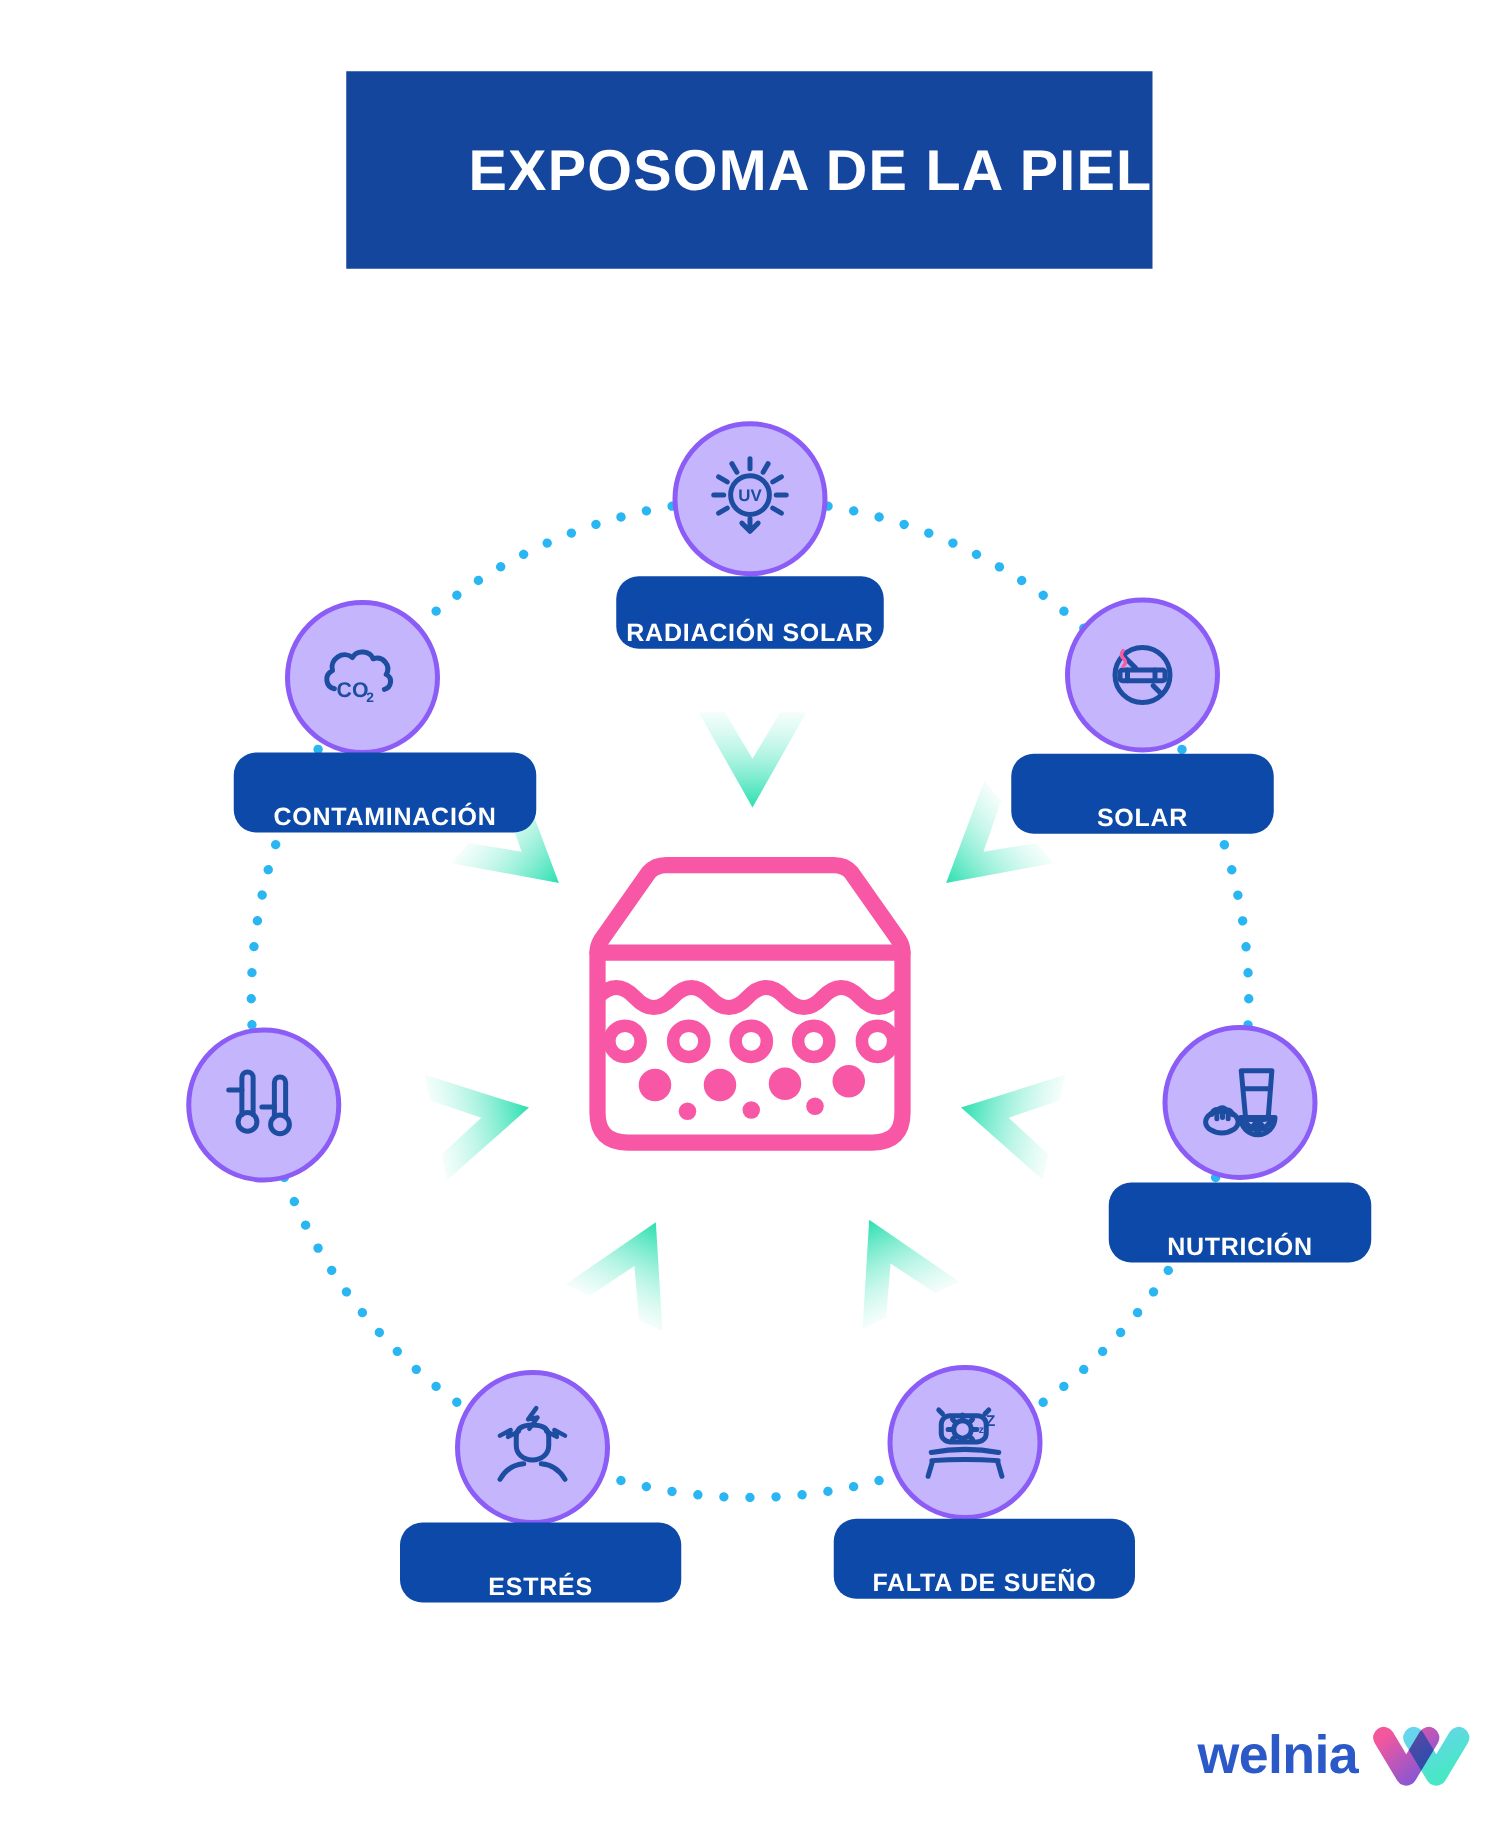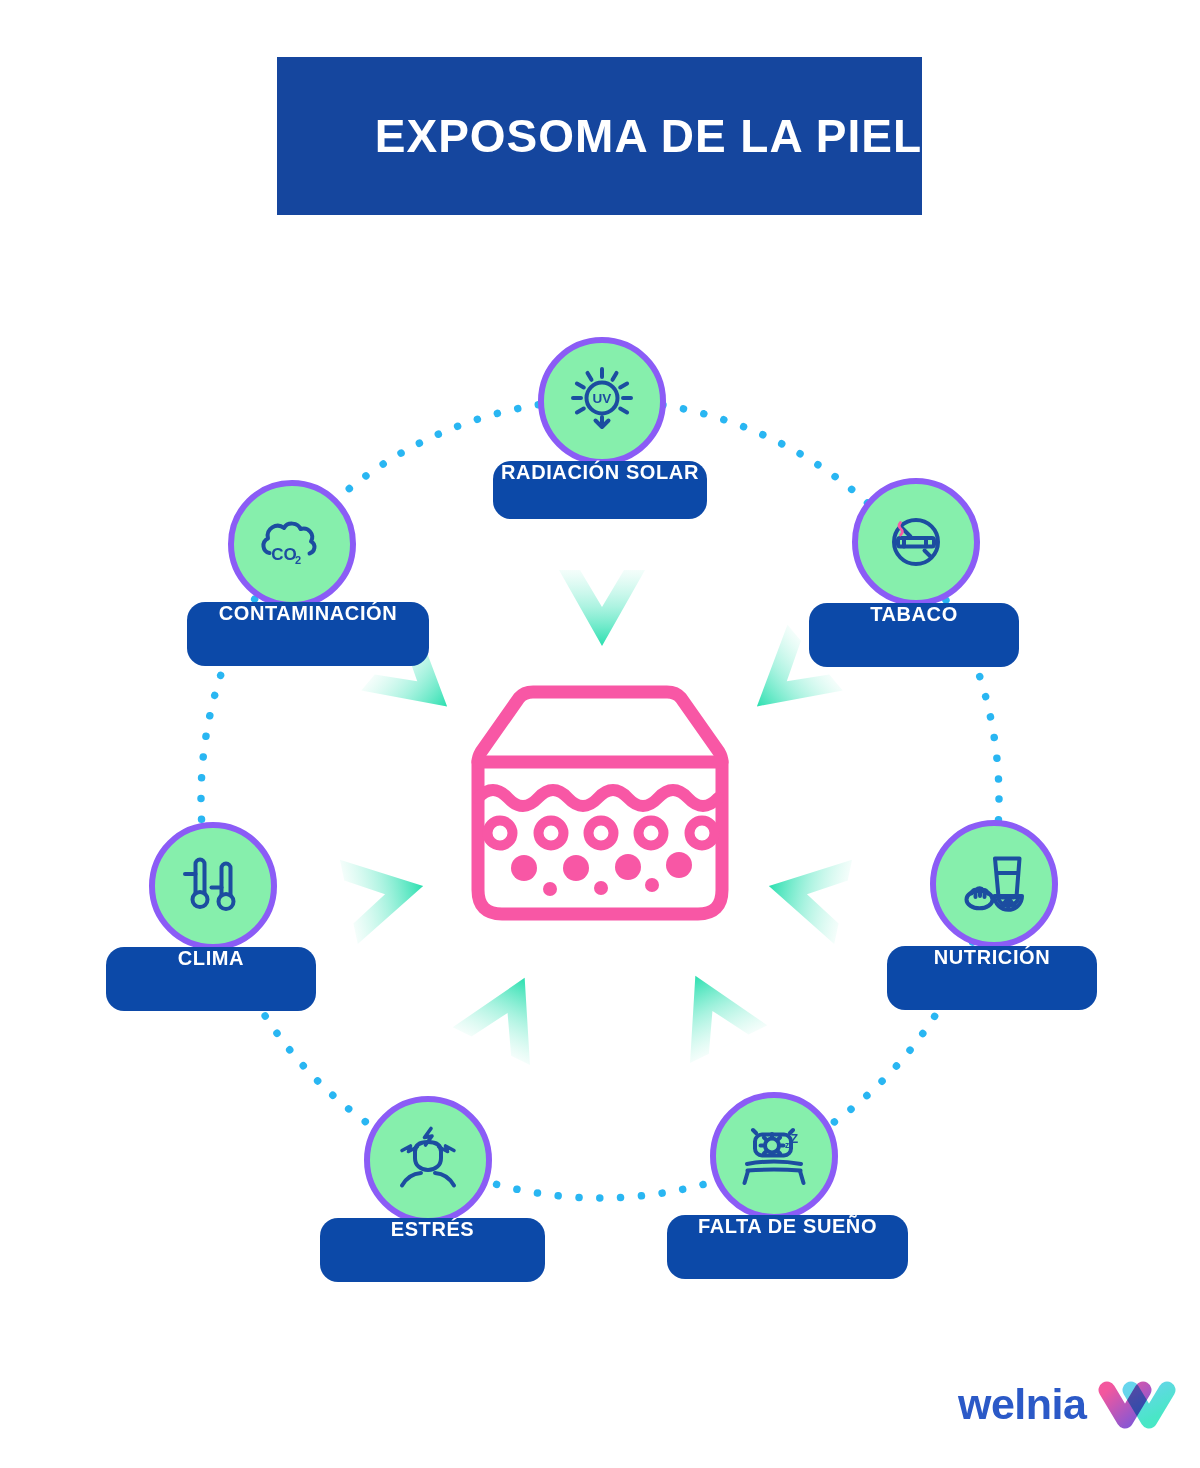--- a/index.html
+++ b/index.html
@@ -9,27 +9,27 @@
   }
   .banner{
     position:absolute;left:277px;top:57px;width:645px;height:158px;
     background:#15469E;display:flex;align-items:center;justify-content:flex-end;
   }
   .banner h1{
     margin:0;color:#ffffff;font-size:46px;font-weight:bold;letter-spacing:1px;
   }
   .bg{position:absolute;left:0;top:0;width:1200px;height:1468px;}
   .circle{
-    position:absolute;width:116px;height:116px;border:6px solid #8b5cf6;border-radius:50%;
-    background:#86efac;display:flex;align-items:center;justify-content:center;
+    position:absolute;width:116px;height:116px;border:4px solid #8b5cf6;border-radius:50%;
+    background:#c4b5fd;display:flex;align-items:center;justify-content:center;
   }
   .circle svg{width:76px;height:76px;}
   .flabel{
     position:absolute;background:#0C49A8;border-radius:18px;
-    display:flex;align-items:flex-start;justify-content:center;
+    display:flex;align-items:flex-end;justify-content:center;
     color:#ffffff;font-size:20px;font-weight:bold;letter-spacing:0.6px;white-space:nowrap;
   }
   .logo{
     position:absolute;left:958px;top:1380px;display:flex;align-items:flex-start;gap:12px;
   }
   .logo .word{
     color:#2B59C7;font-size:43px;font-weight:600;letter-spacing:-0.5px;
   }
   .ic{stroke:#1C4DA0;fill:none;stroke-width:4;stroke-linecap:round;stroke-linejoin:round;}
   .ic text{stroke:none;fill:#1C4DA0;font-weight:bold;font-family:"Liberation Sans",sans-serif;}
@@ -114,21 +114,21 @@
   <div class="circle" style="left:852px;top:478px">
     <svg class="ic" viewBox="0 0 76 76">
       <circle cx="38" cy="38" r="22"></circle>
       <path d="M23,23 L32.5,32.5 M46.5,46.5 L53,53"></path>
       <rect x="20" y="34" width="36" height="8.5" rx="2"></rect>
       <path d="M26,34 V42.5 M48,34 V42.5"></path>
       <path d="M22.5,18.5 q-3,3.5 0.5,6.5 q3,3 -0.5,6" stroke="#F65BA6" stroke-width="2.8"></path>
     </svg>
   </div>
   <div class="flabel" style="left:809px;top:603px;width:210px;height:64px">
-    <span>TABACO</span>
+    <span>SOLAR</span>
   </div>
 
   <div class="circle" style="left:228px;top:480px">
     <svg class="ic" viewBox="0 0 76 76">
       <path d="M15.5,47 c-7,-1.5 -8.5,-11 -1.5,-14.5 c-2.5,-9.5 8.5,-16.5 16,-10.5 c3.5,-6.5 14,-5.5 16.5,1 c8,-2.5 14.5,5.5 10.5,12.5 c5.5,3 4,10.5 -1.5,12"></path>
       <text x="30" y="53.5" font-size="17" text-anchor="middle">CO</text>
       <text x="44" y="57.5" font-size="11" text-anchor="middle">2</text>
     </svg>
   </div>
   <div class="flabel" style="left:187px;top:602px;width:242px;height:64px">
@@ -137,23 +137,20 @@
 
   <div class="circle" style="left:149px;top:822px">
     <svg class="ic" viewBox="0 0 76 76">
       <path d="M20.5,45.5 V16 a4.5,4.5 0 0 1 9,0 V45.5"></path>
       <circle cx="25" cy="51.5" r="7.5"></circle>
       <path d="M10,26 H20.5"></path>
       <path d="M46.5,47.5 V20 a4.5,4.5 0 0 1 9,0 V47.5"></path>
       <circle cx="51" cy="53.5" r="7.5"></circle>
       <path d="M36.5,39.5 H46.5"></path>
     </svg>
-  </div>
-  <div class="flabel" style="left:106px;top:947px;width:210px;height:64px">
-    <span>CLIMA</span>
   </div>
 
   <div class="circle" style="left:930px;top:820px">
     <svg class="ic" viewBox="0 0 76 76" stroke-width="3.8">
       <path d="M39,12.5 L63.5,12.5 L60.7,48.5 Q60.4,51.5 57.4,51.5 L45.6,51.5 Q42.6,51.5 42.3,48.5 Z"></path>
       <path d="M41,27 H61.8"></path>
       <path d="M38.5,50 L66,50 A13.75,13.75 0 0 1 38.5,50 Z"></path>
       <path d="M42,51.5 A10.5,10.5 0 0 0 62.5,51.5"></path>
       <path d="M52.25,52 L45.5,60.5 M52.25,52 L52.25,62 M52.25,52 L59,60.5"></path>
       <ellipse cx="23.5" cy="53.5" rx="13" ry="8.8"></ellipse>

